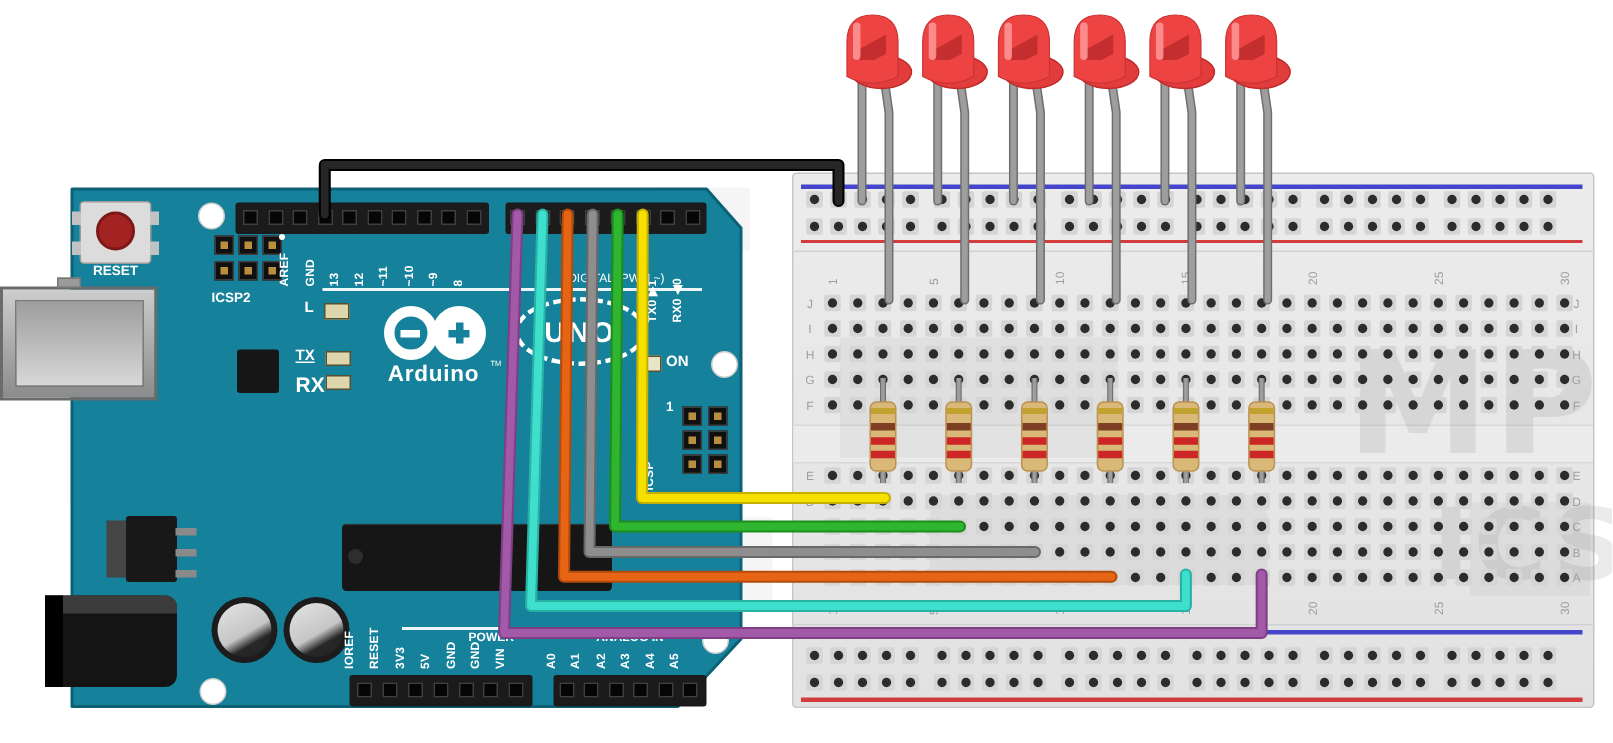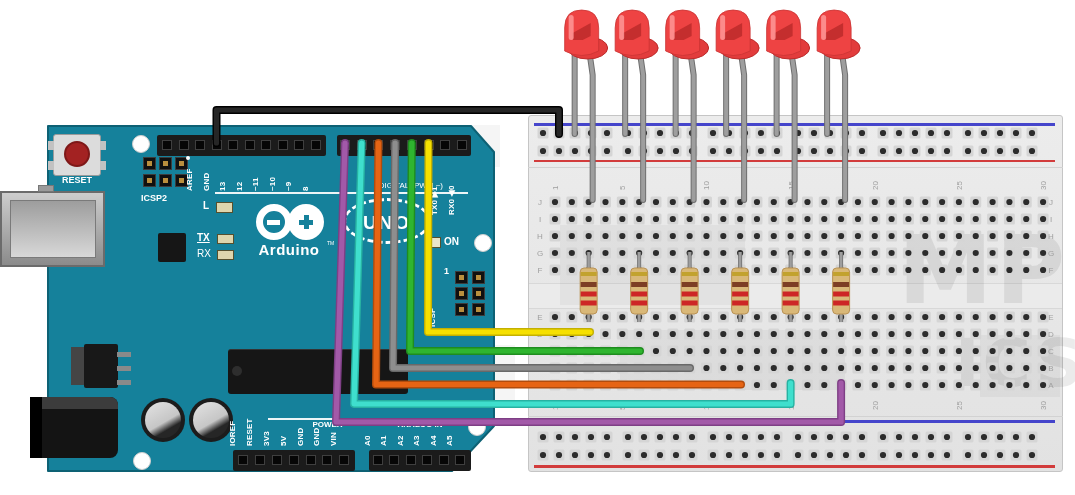--- a/index.html
+++ b/index.html
@@ -1012,21 +1012,21 @@
       <div style="position: absolute; left: 268px; top: 418px; width: 87px; height: 2px; background: rgb(255, 255, 255); opacity: 0.92;"></div>
       <div style="position: absolute; left: 368px; top: 418px; width: 97px; height: 2px; background: rgb(255, 255, 255); opacity: 0.92;"></div>
       <div class=" sslab" style="position: absolute; left: 53px; top: 175px; width: 48px; text-align: center; font-size: 9px; font-weight: bold;">RESET</div>
       <div class=" sslab" style="position: absolute; left: 141px; top: 193px; font-size: 9px; font-weight: bold;">ICSP2</div>
       <div class=" sslab" style="position: absolute; left: 444px; top: 266px; font-size: 9px; font-weight: bold;">1</div>
       <div class="pinlab" style="left: 438px; top: 316px;">ICSP</div>
       <div class=" sslab" style="position: absolute; left: 203px; top: 200px; font-size: 10px; font-weight: bold;">L</div>
       <div style="position: absolute; left: 216px; top: 202px; width: 17px; height: 11px; background: rgb(222, 214, 173); border: 1px solid rgb(85, 80, 46); box-sizing: border-box;"></div>
       <div class=" sslab" style="position: absolute; left: 197px; top: 232px; font-size: 10px; font-weight: bold; text-decoration: underline;">TX</div>
       <div style="position: absolute; left: 217px; top: 234px; width: 17px; height: 10px; background: rgb(222, 214, 173); border: 1px solid rgb(85, 80, 46); box-sizing: border-box;"></div>
-      <div class=" sslab" style="position: absolute; left: 197px; top: 248px; font-size: 10px; font-weight: normal;">RX</div>
+      <div class=" sslab" style="position: absolute; left: 197px; top: 248px; font-size: 14px; font-weight: bold;">RX</div>
       <div style="position: absolute; left: 217px; top: 250px; width: 17px; height: 10px; background: rgb(222, 214, 173); border: 1px solid rgb(85, 80, 46); box-sizing: border-box;"></div>
       <div style="position: absolute; left: 427px; top: 237px; width: 14px; height: 11px; background: rgb(232, 228, 200); border: 1px solid rgb(85, 80, 46); box-sizing: border-box;"></div>
       <div class=" sslab" style="position: absolute; left: 444px; top: 236px; font-size: 10px; font-weight: bold; text-align: right;">ON</div>
       <div style="position: absolute; left: 256px; top: 204px; width: 36px; height: 36px; border: 7px solid rgb(255, 255, 255); border-radius: 50%; box-sizing: border-box;"></div>
       <div style="position: absolute; left: 267px; top: 219.5px; width: 13px; height: 5px; background: rgb(255, 255, 255);"></div>
       <div style="position: absolute; left: 288px; top: 204px; width: 36px; height: 36px; background: rgb(255, 255, 255); border-radius: 50%;"></div>
       <div style="position: absolute; left: 299px; top: 219.5px; width: 14px; height: 5px; background: rgb(21, 129, 155);"></div>
       <div style="position: absolute; left: 303.5px; top: 215px; width: 5px; height: 14px; background: rgb(21, 129, 155);"></div>
       <div class=" sslab" style="position: absolute; left: 246px; top: 241px; width: 86px; text-align: center; font-size: 15px; font-weight: bold; letter-spacing: 0.5px;">Arduino</div>
       <div class=" sslab" style="position: absolute; left: 327px; top: 240px; font-size: 5px;">TM</div>

